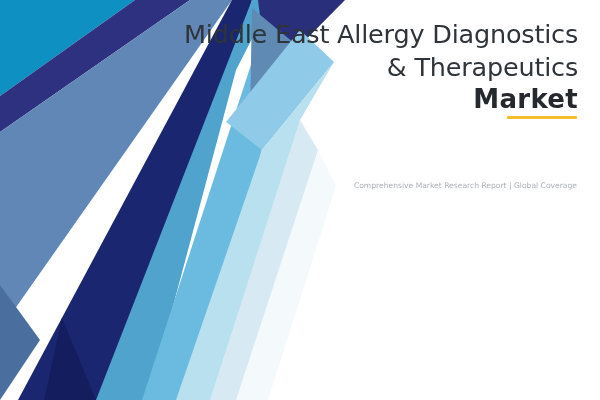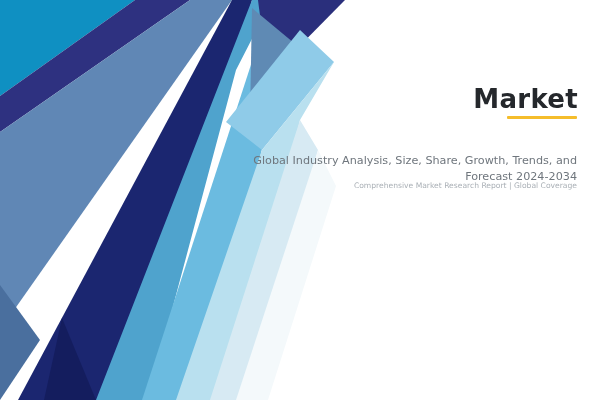--- a/index.html
+++ b/index.html
@@ -122,23 +122,23 @@
 
     <polygon points="334,62 300,120 234,400 176,400 262,150" fill="#b9e0ef"></polygon>
 
     <polygon points="300,120 318,150 250,400 210,400" fill="#d7eaf3"></polygon>
 
     <polygon points="318,150 336,186 268,400 236,400" fill="#f4f9fb"></polygon>
   </svg>
 
   <div id="text-col">
 
+    <div id="report-title">Middle East Allergy Diagnostics &amp; Therapeutics</div>
 
     <div id="market-word">Market</div>
 
     <div id="market-rule"></div>
 
-    <div id="subtitle">Global Industry Analysis, Size, Share, Growth, Trends, and Forecast 2024-2034</div>
 
     <div id="caption">Comprehensive Market Research Report | Global Coverage</div>
   </div>
 
 </div>
 
 </body></html>

